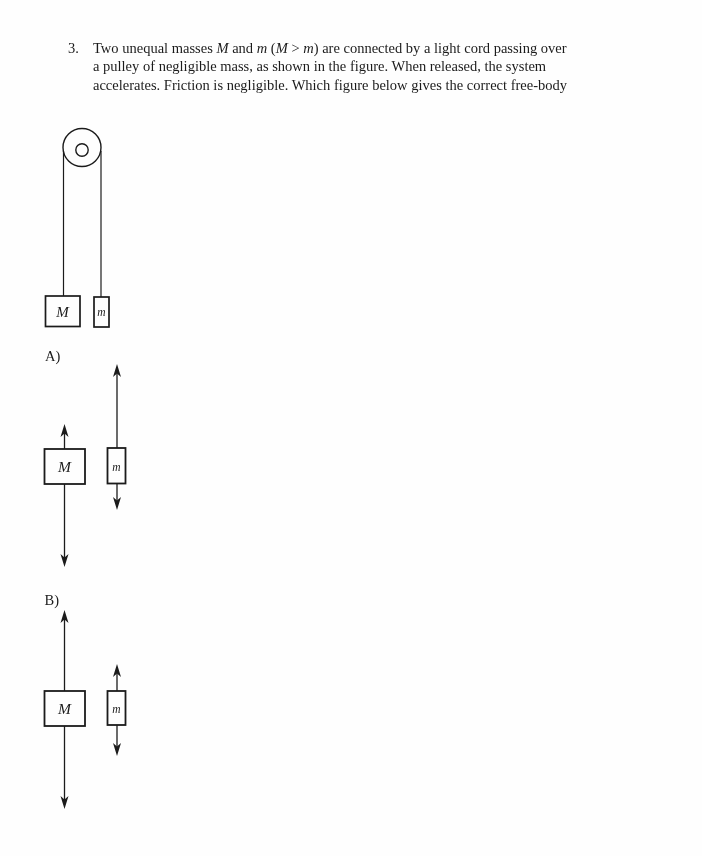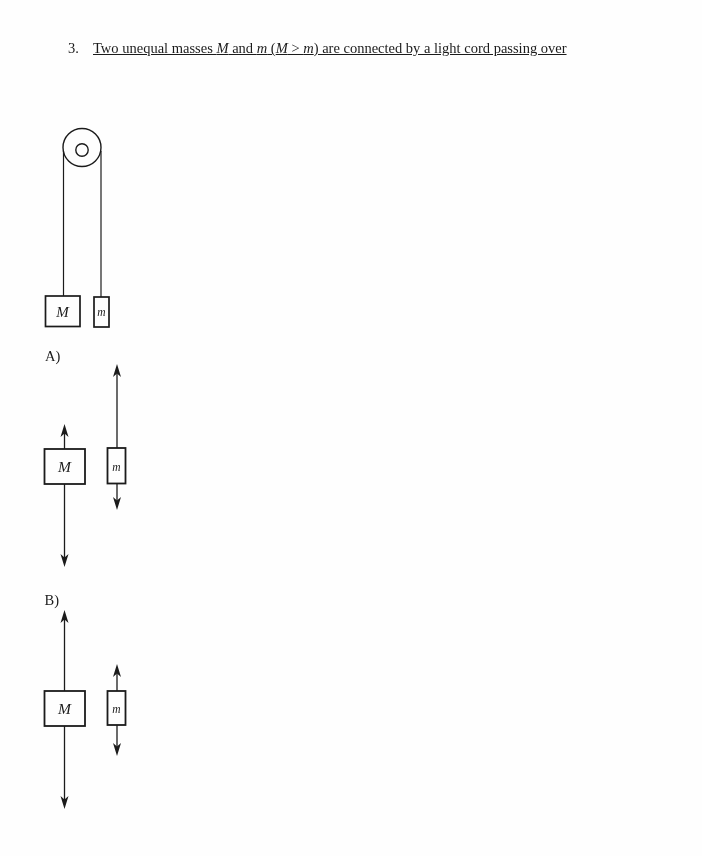--- a/index.html
+++ b/index.html
@@ -25,39 +25,40 @@
     width: 25px;
     font-size: 14.5px;
     line-height: 18.4px;
     flex-shrink: 0;
   }
   .qlines { }
   .qline {
     font-size: 14.5px;
     line-height: 18.4px;
     white-space: nowrap;
-    text-decoration: underline;
   }
   .qline i { font-style: italic; }
   svg.diagram {
     position: absolute;
     left: 0; top: 0;
     display: block;
   }
 </style>
 </head>
 <body>
 
 <div class="page">
 
   <div class="question">
     <div class="qnum">3.</div>
     <div class="qlines">
 
     <div class="qline"><span>Two unequal masses </span><i>M</i><span> and </span><i>m</i><span> (</span><i>M</i><span> &gt; </span><i>m</i><span>) are connected by a light cord passing over</span></div>
+        <div class="qline"><span>a pulley of negligible mass, as shown in the figure. When released, the system</span></div>
+        <div class="qline"><span>accelerates. Friction is negligible. Which figure below gives the correct free-body</span></div>
       </div>
   </div>
 
   <svg class="diagram" width="702" height="856" viewBox="0 0 702 856" xmlns="http://www.w3.org/2000/svg">
 
   <circle cx="82" cy="147.5" r="19" fill="none" stroke="#1b1b1b" stroke-width="1.4"></circle>
       <circle cx="82" cy="150" r="6.2" fill="none" stroke="#1b1b1b" stroke-width="1.4"></circle>
       <line x1="63.5" y1="151" x2="63.5" y2="296" stroke="#1b1b1b" stroke-width="1.2"></line>
       <line x1="101" y1="151" x2="101" y2="297" stroke="#1b1b1b" stroke-width="1.2"></line>
       <rect x="45.5" y="296" width="34.5" height="30.5" fill="#fefefe" stroke="#1b1b1b" stroke-width="1.7"></rect>

